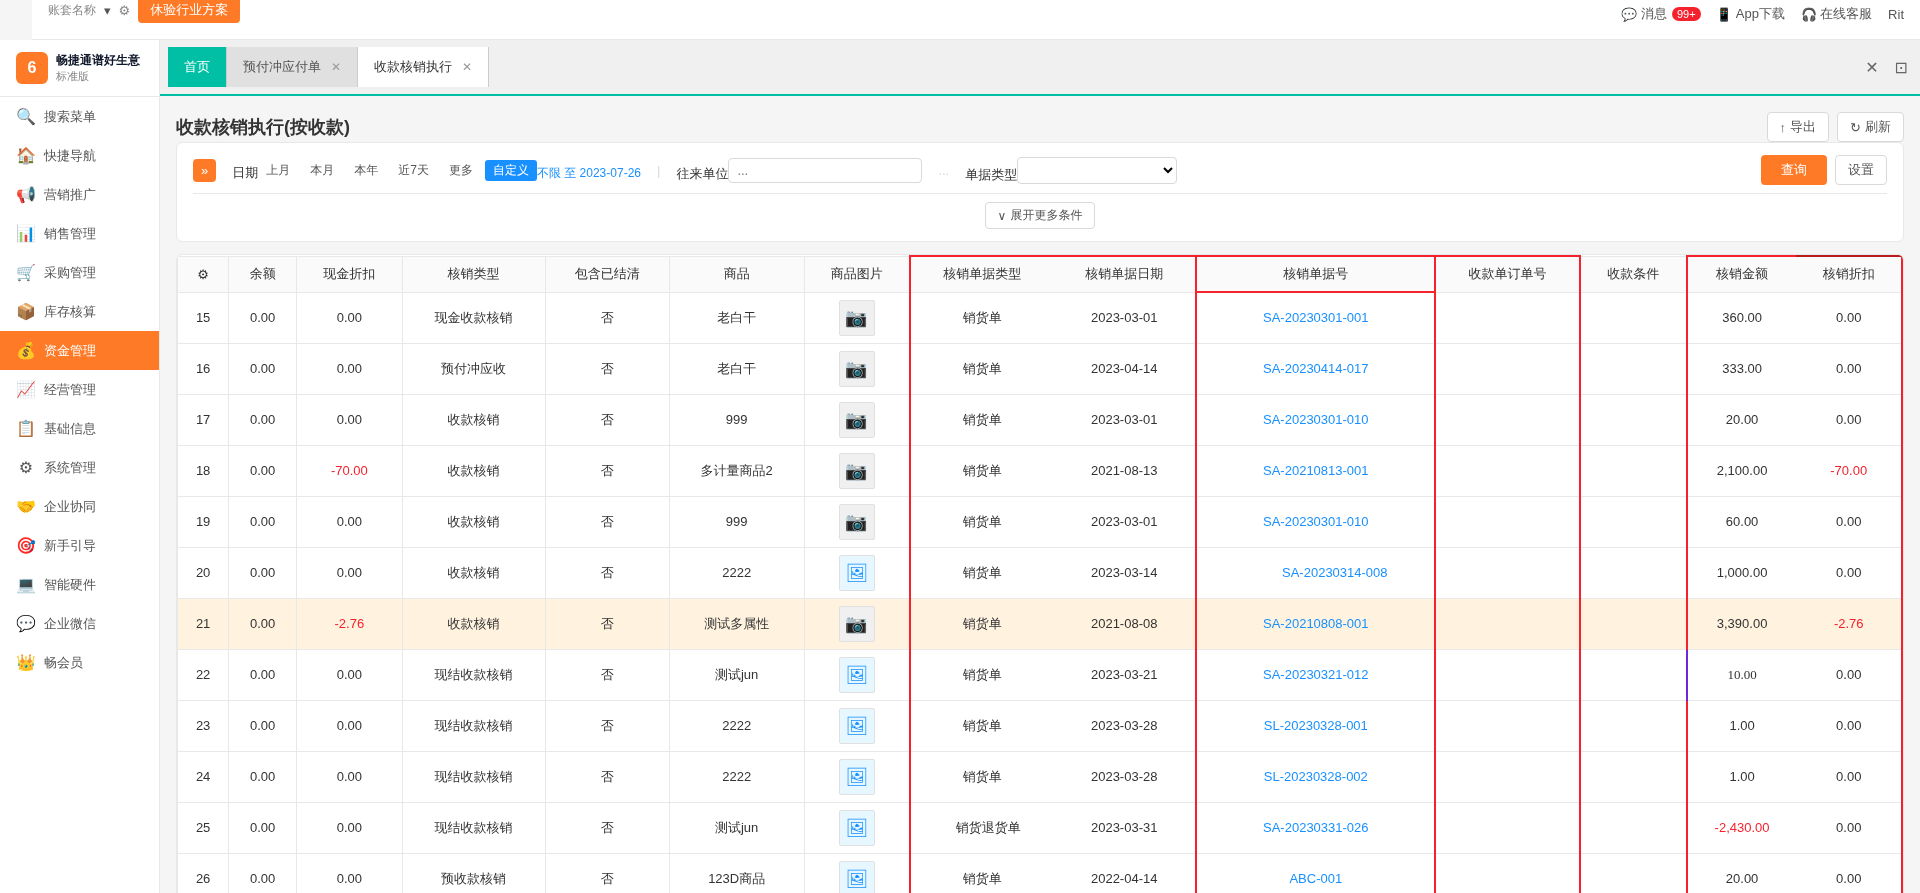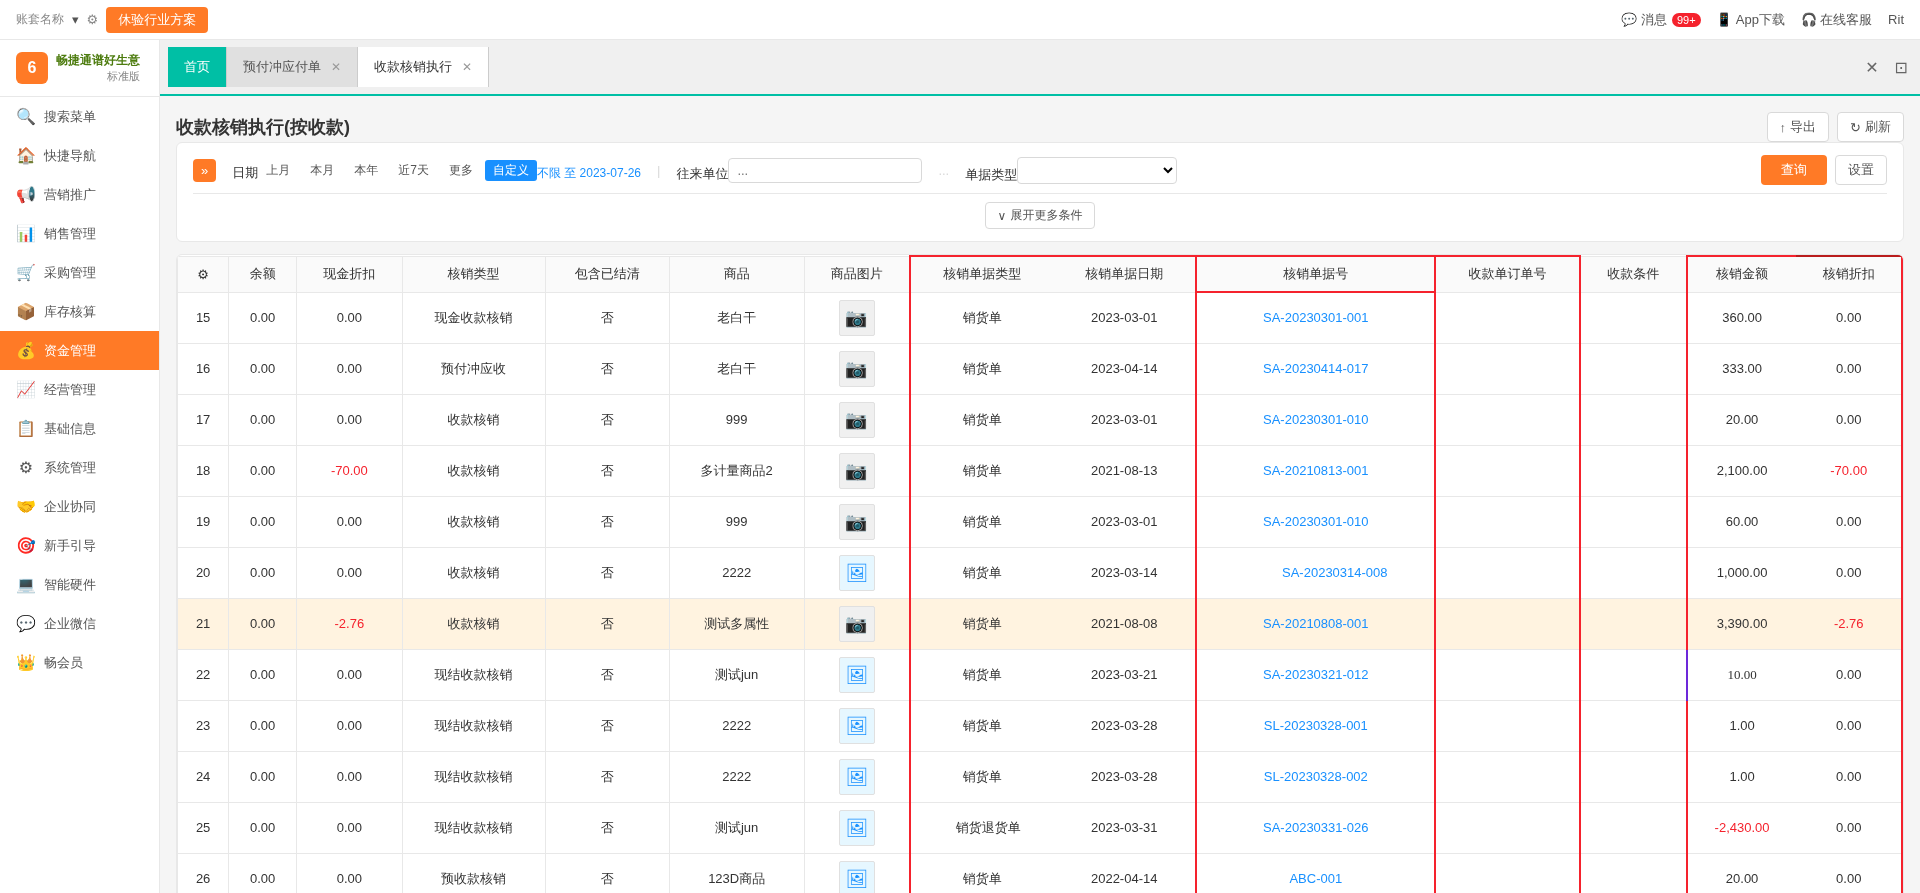--- a/index.html
+++ b/index.html
@@ -4,23 +4,24 @@
   <style>
     * { box-sizing: border-box; margin: 0; padding: 0; }
     body { font-family: 'Microsoft YaHei', Arial, sans-serif; font-size: 13px; background: #f5f5f5; color: #333; }
 
     
     .top-bar {
       height: 40px;
       background: #fff;
       border-bottom: 1px solid #e8e8e8;
       display: flex;
-      align-items: center;
-      padding: 3px 16px;
+      align-items: flex-end;
+      padding: 16px 16px;
       gap: 12px;
+      margin-left: 32px;
     }
     .top-bar-left { display: flex; align-items: center; gap: 8px; flex: 1; }
     .top-bar-brand { color: #888; font-size: 12px; }
     .top-bar-dropdown { display: flex; align-items: center; gap: 4px; cursor: pointer; color: #555; font-size: 13px; }
     .top-bar-gear { color: #888; cursor: pointer; }
     .btn-industry { background: #ff7a26; color: #fff; border: none; border-radius: 4px; padding: 4px 12px; cursor: pointer; font-size: 13px; }
     .top-bar-right { display: flex; align-items: center; gap: 16px; color: #555; font-size: 13px; }
     .badge-red { background: #f5222d; color: #fff; border-radius: 10px; padding: 1px 5px; font-size: 11px; margin-left: 2px; }
     .top-bar-right span { cursor: pointer; display: flex; align-items: center; gap: 3px; }
 
@@ -178,22 +179,22 @@
     <span>Rit</span>
   </div>
 </div>
 
 <div class="layout">
 
   <div class="sidebar">
     <div class="sidebar-logo">
       <div class="logo-icon">6</div>
       <div>
-        <div style="font-size:12px;font-weight:600;color:#4d7c0f;">畅捷通谱好生意</div>
-        <div style="font-size:11px;color:#888;text-align:right;">标准版</div>
+        <div style="font-size:12px;font-weight:600;color:#0f172a;">畅捷通谱好生意</div>
+        <div style="font-size:11px;color:#888;">标准版</div>
       </div>
     </div>
     <div id="sidebar-items">
         <div class="sidebar-item">
           <span class="sidebar-icon">🔍</span>
       <span>搜索菜单</span>
         </div>
         <div class="sidebar-item">
           <span class="sidebar-icon">🏠</span>
       <span>快捷导航</span>

